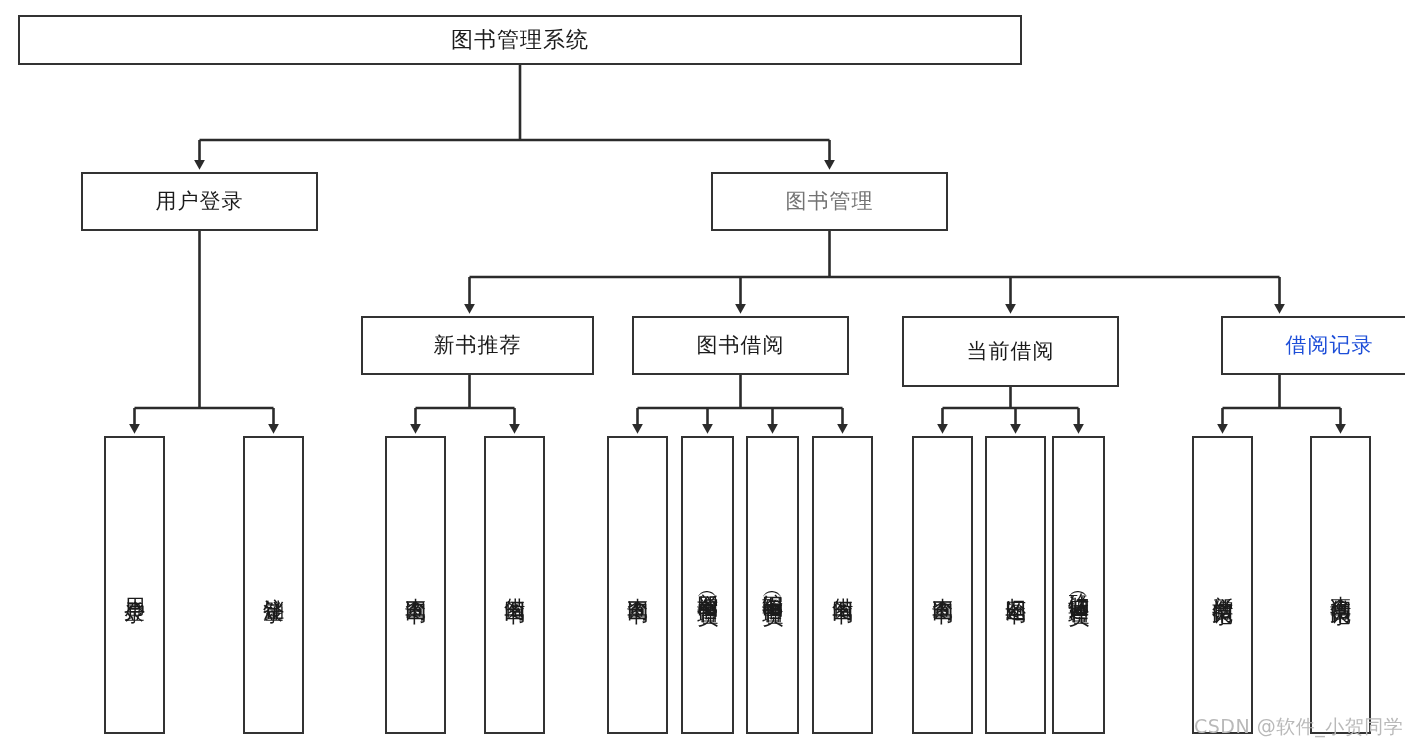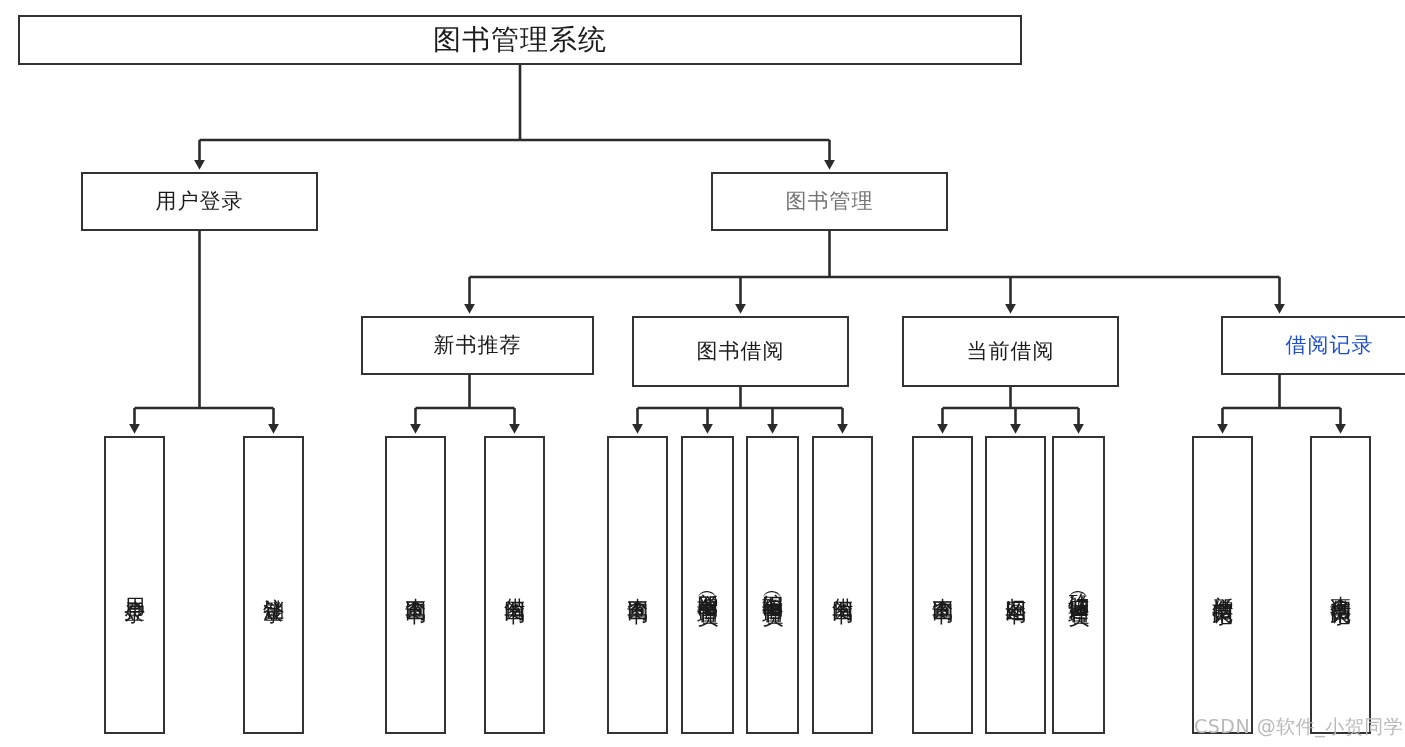--- a/index.html
+++ b/index.html
@@ -45,21 +45,21 @@
   .node-v {
     writing-mode: vertical-rl;
     text-orientation: upright;
     font-size: 21px;
     line-height: 1.45;
     letter-spacing: 2px;
     padding: 6px 0;
     white-space: nowrap;
   }
   .node-root {
-    font-size: 28px;
+    font-size: 22px;
   }
   .watermark {
     position: absolute;
     color: #b9b9b9;
     font-size: 19px;
     white-space: nowrap;
     letter-spacing: 0.5px;
   }
 </style>
 </head>
@@ -111,21 +111,21 @@
   </svg>
 
   <div class="node node-h node-root" style="left: 18px; top: 15px; width: 1004px; height: 50px; border-color: rgb(51, 51, 51); background: rgb(255, 255, 255); color: rgb(27, 27, 27);">图书管理系统</div>
 
   <div class="node node-h" style="left: 81px; top: 172px; width: 237px; height: 59px; border-color: rgb(51, 51, 51); background: rgb(255, 255, 255); color: rgb(27, 27, 27);">用户登录</div>
 
   <div class="node node-h" style="left: 711px; top: 172px; width: 237px; height: 59px; border-color: rgb(51, 51, 51); background: rgb(255, 255, 255); color: #737373;">图书管理</div>
 
   <div class="node node-h" style="left: 361px; top: 316px; width: 233px; height: 59px; border-color: rgb(51, 51, 51); background: rgb(255, 255, 255); color: rgb(27, 27, 27);">新书推荐</div>
 
-  <div class="node node-h" style="left: 632px; top: 316px; width: 217px; height: 71px; border-color: rgb(51, 51, 51); background: rgb(255, 255, 255); color: rgb(27, 27, 27);">图书借阅</div>
+  <div class="node node-h" style="left: 632px; top: 316px; width: 217px; height: 59px; border-color: rgb(51, 51, 51); background: rgb(255, 255, 255); color: rgb(27, 27, 27);">图书借阅</div>
 
   <div class="node node-h" style="left: 902px; top: 316px; width: 217px; height: 71px; border-color: rgb(51, 51, 51); background: rgb(255, 255, 255); color: rgb(27, 27, 27);">当前借阅</div>
 
   <div class="node node-h" style="left: 1221px; top: 316px; width: 217px; height: 59px; border-color: rgb(51, 51, 51); background: rgb(255, 255, 255); color: #1d4ed8;">借阅记录</div>
 
   <div class="node node-v" style="left: 104px; top: 436px; width: 61px; height: 298px; border-color: rgb(51, 51, 51); background: rgb(255, 255, 255); color: rgb(27, 27, 27);">用户登录</div>
 
   <div class="node node-v" style="left: 243px; top: 436px; width: 61px; height: 298px; border-color: rgb(51, 51, 51); background: rgb(255, 255, 255); color: rgb(27, 27, 27);">注销登录</div>
 
   <div class="node node-v" style="left: 385px; top: 436px; width: 61px; height: 298px; border-color: rgb(51, 51, 51); background: rgb(255, 255, 255); color: rgb(27, 27, 27);">查询图书</div>

